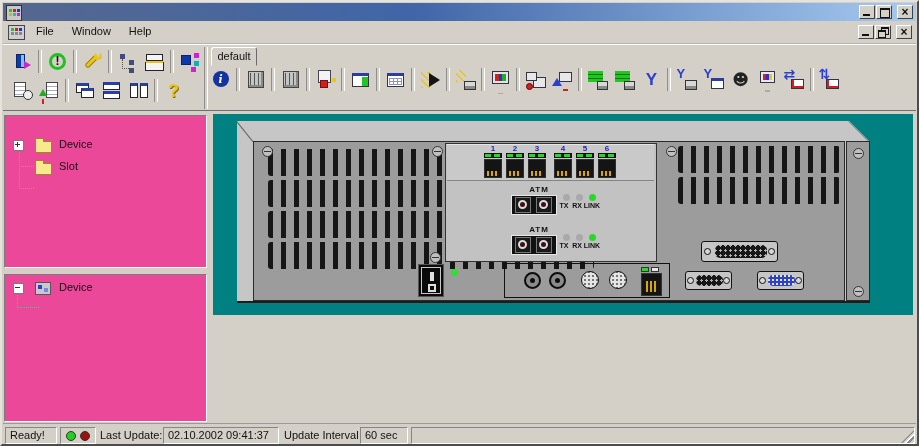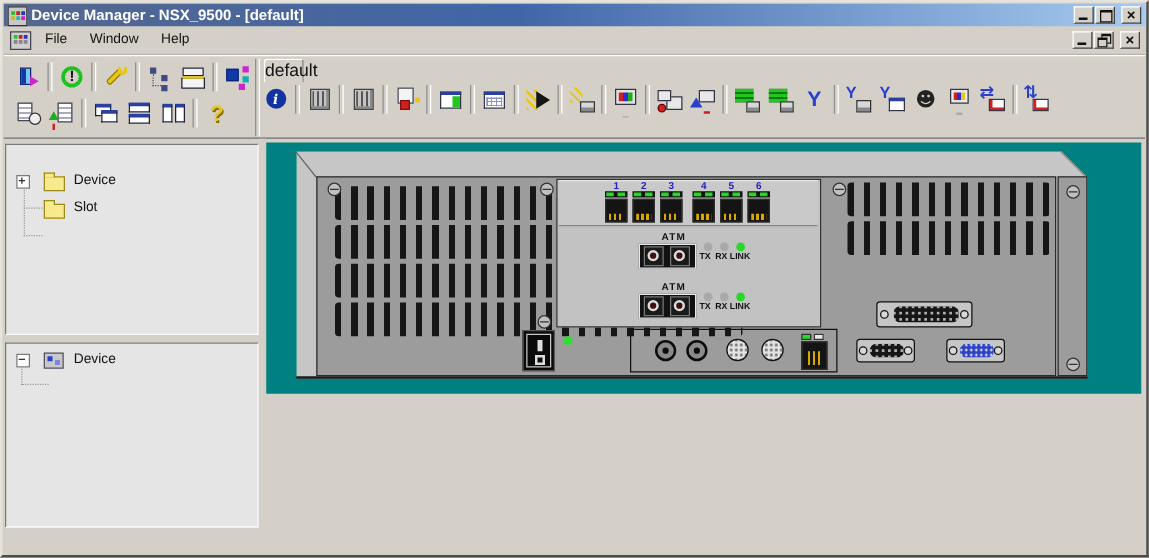--- a/index.html
+++ b/index.html
@@ -30,23 +30,23 @@
   .mitem{display:inline-block;padding:0 9px;font-size:11px;line-height:21px;color:#111;}
   .mdibtns{position:absolute;right:4px;top:4px;font-size:0;white-space:nowrap;}
   
   .toolzone{position:absolute;left:1px;top:42px;width:913px;height:66px;border-top:1px solid #fff;}
   .tbrow{position:absolute;white-space:nowrap;font-size:0;}
   #tb-left-1{left:6px;top:4px;} #tb-left-2{left:6px;top:33px;}
   #tb-main{left:204px;top:22px;}
   .tbtn{position:relative;display:inline-block;width:27px;height:26px;background:transparent;border:none;padding:0;vertical-align:top;}
   .tsep{display:inline-block;width:2px;height:23px;margin:1px 2px;border-left:1px solid #8e8e8e;border-right:1px solid #fff;vertical-align:top;}
   .tb-div{position:absolute;left:201px;top:2px;width:2px;height:62px;border-left:1px solid #8e8e8e;border-right:1px solid #fff;}
-  .tab{position:absolute;left:208px;top:2px;width:32px;height:19px;background:#d4d0c8;box-sizing:border-box;
+  .tab{position:absolute;left:208px;top:2px;width:46px;height:19px;background:#d4d0c8;box-sizing:border-box;
        border:1px solid;border-color:#fff #6a6a6a #d4d0c8 #fff;border-radius:3px 3px 0 0;
-       font-size:14px;text-align:center;line-height:17px;color:#111;}
+       font-size:11px;text-align:center;line-height:17px;color:#111;}
   
   .ib{position:relative;width:24px;height:24px;display:block;margin:1px auto;}
   .ib::before,.ib::after{content:"";position:absolute;box-sizing:border-box;}
   .i-login::before{left:5px;top:4px;width:9px;height:14px;background:linear-gradient(90deg,#1039a8 55%,#79c6f2 55%);border:1px solid #0a2470;}
   .i-login::after{left:13px;top:11px;border:4px solid transparent;border-left:7px solid #cc25cc;}
   .i-status::before{left:3px;top:3px;width:17px;height:17px;border:3px solid #1fc11f;border-radius:50%;}
   .i-status::after{content:"!";left:0;right:0;top:5px;text-align:center;font:bold 12px/13px "Liberation Sans",sans-serif;color:#111;}
   .i-wrench::before{left:3px;top:9px;width:15px;height:5px;background:#e8c71d;border:1px solid #9a7d00;border-radius:2px;transform:rotate(-45deg);}
   .i-wrench::after{left:13px;top:2px;width:8px;height:8px;border:3px solid #e8c71d;border-top-color:transparent;border-radius:50%;}
   .i-tree::before{left:4px;top:4px;width:5px;height:5px;background:#404a85;box-shadow:9px 6px 0 #404a85,9px 14px 0 #404a85;}
@@ -96,21 +96,21 @@
   .i-ytable::after{left:9px;top:10px;width:13px;height:11px;background:#fff;border:1px solid #334;border-top:3px solid #2a3f9e;}
   .i-person::after{content:"\263b";left:0;right:0;top:0;text-align:center;font:16px/24px "DejaVu Sans",sans-serif;color:#222;}
   .i-pc::before{left:4px;top:3px;width:15px;height:12px;background:#e8e8e8;border:1px solid #334;box-shadow:0 14px 0 -5px #aaa;}
   .i-pc::after{left:7px;top:6px;width:9px;height:6px;background:linear-gradient(90deg,#cc2222 0 33%,#2a2fd0 33% 66%,#e8c71d 66%);}
   .i-arrclock::before{content:"\21c4";left:1px;top:-3px;font:bold 14px/18px "DejaVu Sans",sans-serif;color:#2a3fd0;}
   .i-arrclock::after{left:8px;top:11px;width:13px;height:10px;background:#fff;border:1px solid #334;box-shadow:inset 3px -3px 0 -1px #cc2222;}
   .i-arrclockup::before{content:"\21c5";left:1px;top:-3px;font:bold 14px/18px "DejaVu Sans",sans-serif;color:#2a3fd0;}
   .i-arrclockup::after{left:8px;top:11px;width:13px;height:10px;background:#fff;border:1px solid #334;box-shadow:inset 3px -3px 0 -1px #cc2222;}
   
   .client{position:absolute;left:1px;top:108px;width:913px;height:313px;border-top:1px solid #6f6f6f;}
-  .treebox{position:absolute;left:1px;width:203px;background:#e5e5e5;border:1px solid;border-color:#7b7b7b #fff #fff #7b7b7b;box-sizing:border-box;overflow:hidden;}
+  .treebox{position:absolute;left:1px;width:203px;background:#ec4899;border:1px solid;border-color:#7b7b7b #fff #fff #7b7b7b;box-sizing:border-box;overflow:hidden;}
   #tree-top{top:4px;height:153px;} #tree-bottom{top:163px;height:148px;}
   .hsplit{position:absolute;left:1px;top:157px;width:203px;height:6px;background:#d4d0c8;}
   .vsplit{position:absolute;left:204px;top:0;width:6px;height:313px;background:#d4d0c8;}
   .trow{position:absolute;left:0;width:100%;height:18px;font-size:11px;color:#111;}
   .xbox{position:absolute;top:4px;width:9px;height:9px;background:#fff;border:1px solid #7a7a7a;}
   .xbox::before{content:"";position:absolute;left:1px;top:3px;width:5px;height:1px;background:#333;}
   .xbox.plus::after{content:"";position:absolute;left:3px;top:1px;width:1px;height:5px;background:#333;}
   .ticon{position:absolute;top:3px;}
   .tlabel{position:absolute;top:2px;}
   .t-folder{width:15px;height:10px;background:#f7ea8c;border:1px solid #9c8a1a;margin-top:2px;position:absolute;}
@@ -194,21 +194,20 @@
         background:repeating-linear-gradient(135deg,transparent 0 2px,#fff 2px 3px,#8a8a8a 3px 5px);
         clip-path:polygon(100% 0,100% 100%,0 100%);}
 </style>
 </head>
 <body>
 
 <div id="win">
 
   <div class="titlebar" id="titlebar" style="background: linear-gradient(90deg, rgb(85, 103, 142), rgb(64, 102, 168) 45%, rgb(166, 202, 240));">
     <span class="title-icon"></span>
-    <span class="title-text">Device Manager - NSX_9500 - [default]</span>
     <span class="wbtns">
       <span class="wbtn g-min"></span>
       <span class="wbtn g-max"></span>
       <span class="wbtn g-close gap"></span>
     </span>
   </div>
 
   <div class="menubar">
     <span class="menu-icon"></span>
     <div id="menu-items"><div class="mitem">File</div><div class="mitem">Window</div><div class="mitem">Help</div></div>
@@ -366,14 +365,28 @@
         </div>
         <div class="ch-ear">
           <span class="screw" style="left:6px;top:6px;"></span>
           <span class="screw" style="left:6px;top:144px;"></span>
         </div>
         <div class="ch-bottom"></div>
       </div>
     </div>
   </div>
 
+  <div class="statusbar">
+    <div class="sp" id="sp-ready"><span>Ready!</span></div>
+    <div class="sp" id="sp-leds">
+      <span class="sball" id="sball-g" style="background: rgb(33, 209, 33);"></span>
+      <span class="sball" id="sball-r" style="background: rgb(155, 17, 17);"></span>
+    </div>
+    <span class="slabel" id="sl-last">Last Update:</span>
+    <div class="sp" id="sp-date"><span>02.10.2002 09:41:37</span></div>
+    <span class="slabel" id="sl-int">Update Interval</span>
+    <div class="sp" id="sp-int"><span>60 sec</span></div>
+    <div class="sp" id="sp-fill">
+        <div class="grip"></div>
+      </div>
+  </div>
 
 </div>
 
 </body></html>

